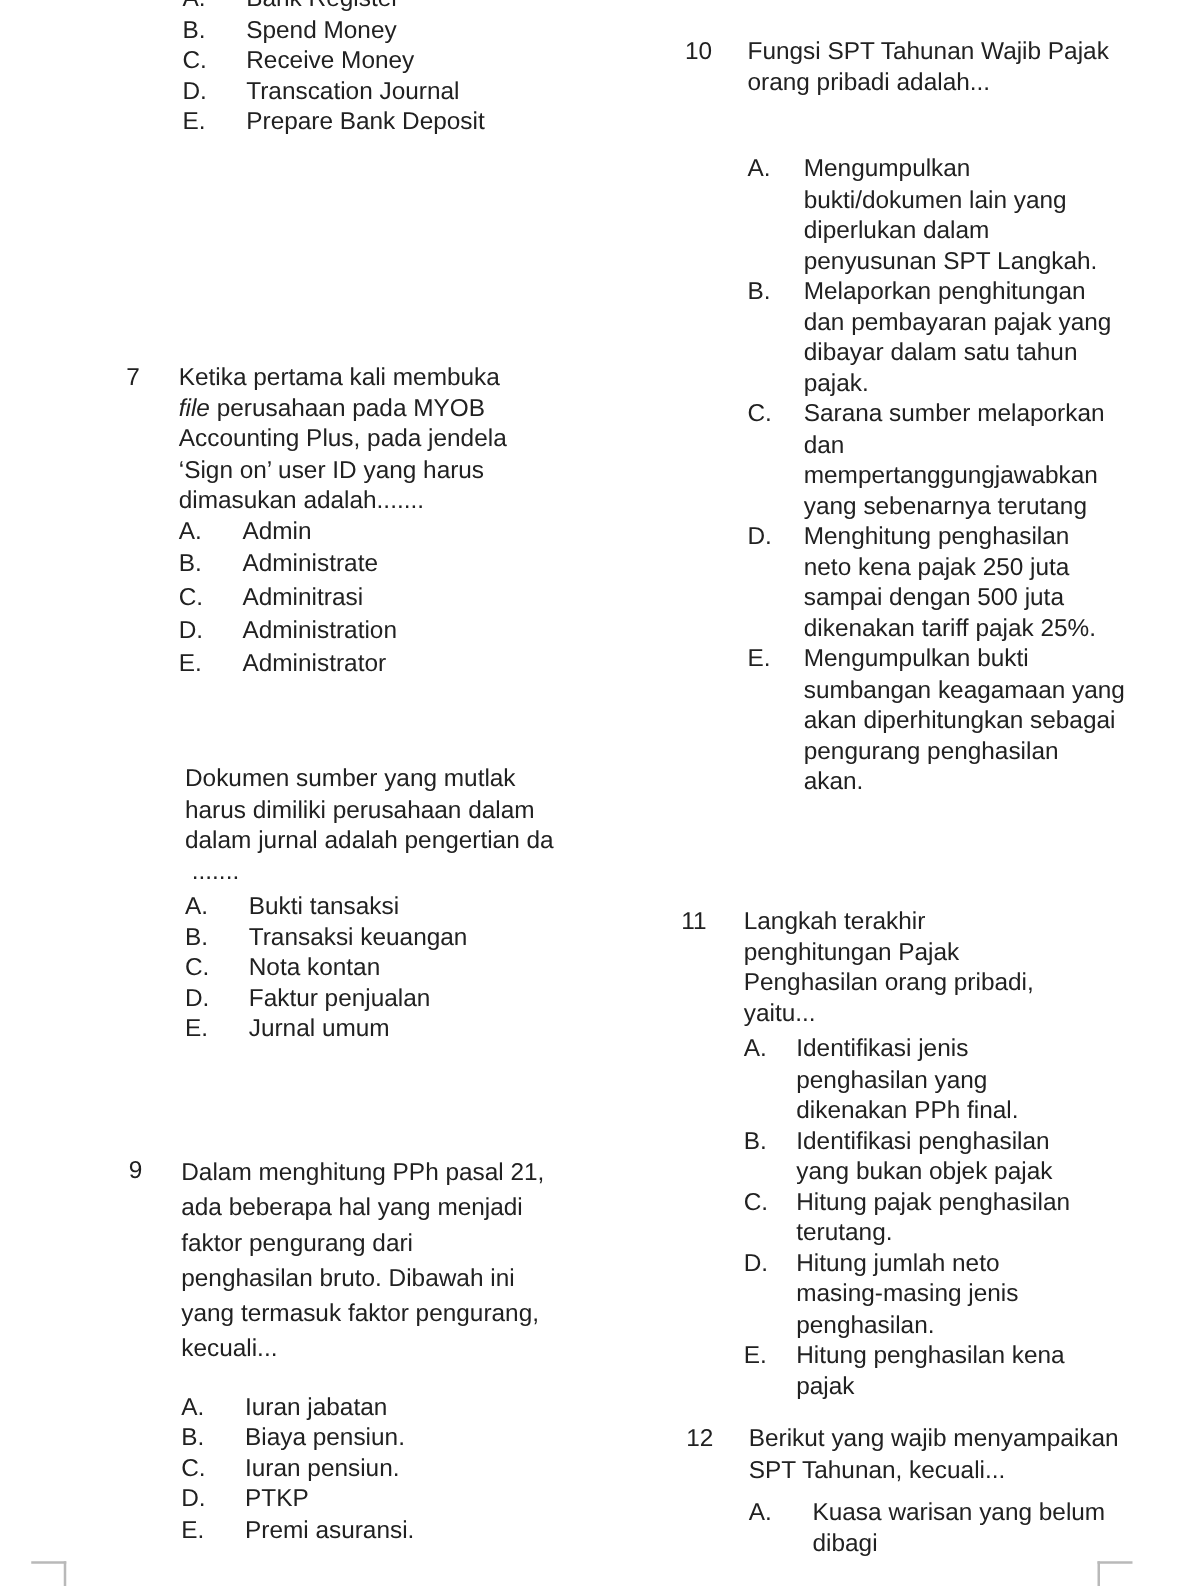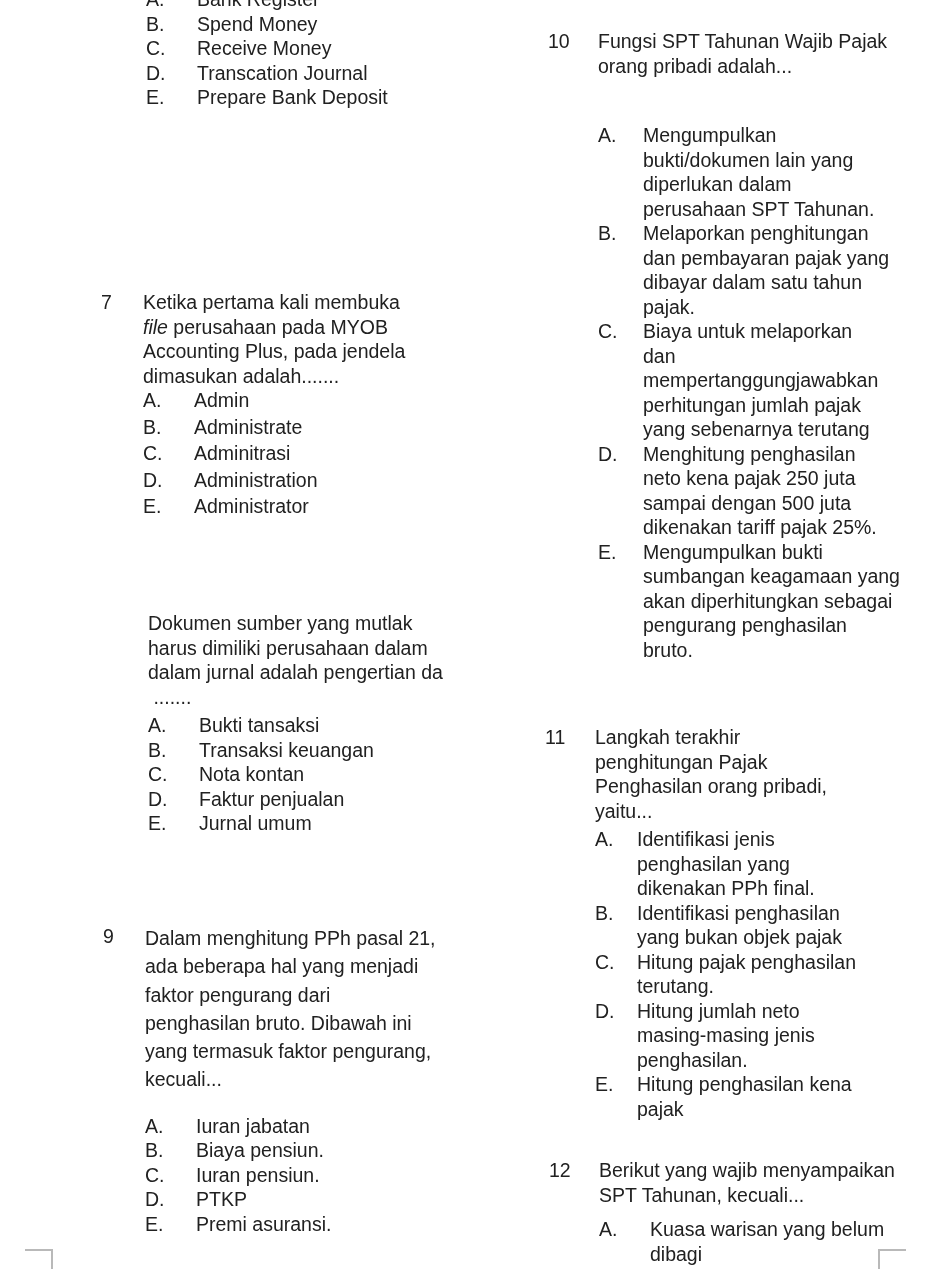--- a/index.html
+++ b/index.html
@@ -19,21 +19,21 @@
   .letter{flex:0 0 auto;display:inline-block;}
   .c0 .letter{width:51px;}
   .oline{white-space:pre;}
   
   .pos-p6{top:-13px;left:146px;}
   .pos-q7{top:290px;left:143px;}
   .pos-q8{top:611px;left:148px;width:342px;overflow:hidden;}
   .pos-q9{top:924px;left:145px;}
   .pos-q10{top:29px;left:598px;}
   .pos-q11{top:725px;left:595px;}
-  .pos-q12{top:1139px;left:599px;margin-top:19px;}
+  .pos-q12{top:1139px;left:599px;}
   .pos-q7 .opt + .opt{margin-top:2px;}
   .pos-q8 .opts{margin-top:4px;}
   .pos-q9 .qline{line-height:28.3px;}
   .pos-q9 .opts{margin-top:20px;}
   .pos-q10 .opts{margin-top:45px;}
   .pos-q10 .letter{width:45px;}
   .pos-q11 .opts{margin-top:4px;}
   .pos-q11 .letter{width:42px;}
   .pos-q12 .opts{margin-top:10px;}
   .pos-q12 .letter{width:51px;}
@@ -79,20 +79,21 @@
             <div class="oline">Prepare Bank Deposit</div>
           </div>
         </div>
       </div>
     </section>
   <section class="question c0 pos-q7">
       <div class="qnum">7</div>
       <div class="qline">Ketika pertama kali membuka</div>
       <div class="qline"><i>file</i> perusahaan pada MYOB</div>
       <div class="qline">Accounting Plus, pada jendela</div>
+      <div class="qline">‘Sign on’ user ID yang harus</div>
       <div class="qline">dimasukan adalah.......</div>
       <div class="opts">
         <div class="opt">
           <span class="letter">A.</span>
           <div class="otext">
             <div class="oline">Admin</div>
           </div>
         </div>
         <div class="opt">
           <span class="letter">B.</span>
@@ -203,59 +204,58 @@
       <div class="qnum">10</div>
       <div class="qline">Fungsi SPT Tahunan Wajib Pajak</div>
       <div class="qline">orang pribadi adalah...</div>
       <div class="opts">
         <div class="opt">
           <span class="letter">A.</span>
           <div class="otext">
             <div class="oline">Mengumpulkan</div>
             <div class="oline">bukti/dokumen lain yang</div>
             <div class="oline">diperlukan dalam</div>
-            <div class="oline">perusahaan SPT Tahunan.</div>
+            <div class="oline">penyusunan SPT Langkah.</div>
           </div>
         </div>
         <div class="opt">
           <span class="letter">B.</span>
           <div class="otext">
             <div class="oline">Melaporkan penghitungan</div>
             <div class="oline">dan pembayaran pajak yang</div>
             <div class="oline">dibayar dalam satu tahun</div>
             <div class="oline">pajak.</div>
           </div>
         </div>
         <div class="opt">
           <span class="letter">C.</span>
           <div class="otext">
-            <div class="oline">Biaya untuk melaporkan</div>
+            <div class="oline">Sarana sumber melaporkan</div>
             <div class="oline">dan</div>
             <div class="oline">mempertanggungjawabkan</div>
-            <div class="oline">perhitungan jumlah pajak</div>
             <div class="oline">yang sebenarnya terutang</div>
           </div>
         </div>
         <div class="opt">
           <span class="letter">D.</span>
           <div class="otext">
             <div class="oline">Menghitung penghasilan</div>
             <div class="oline">neto kena pajak 250 juta</div>
             <div class="oline">sampai dengan 500 juta</div>
             <div class="oline">dikenakan tariff pajak 25%.</div>
           </div>
         </div>
         <div class="opt">
           <span class="letter">E.</span>
           <div class="otext">
             <div class="oline">Mengumpulkan bukti</div>
             <div class="oline">sumbangan keagamaan yang</div>
             <div class="oline">akan diperhitungkan sebagai</div>
             <div class="oline">pengurang penghasilan</div>
-            <div class="oline">bruto.</div>
+            <div class="oline">akan.</div>
           </div>
         </div>
       </div>
     </section>
   <section class="question c1 pos-q11">
       <div class="qnum">11</div>
       <div class="qline">Langkah terakhir</div>
       <div class="qline">penghitungan Pajak</div>
       <div class="qline">Penghasilan orang pribadi,</div>
       <div class="qline">yaitu...</div>

